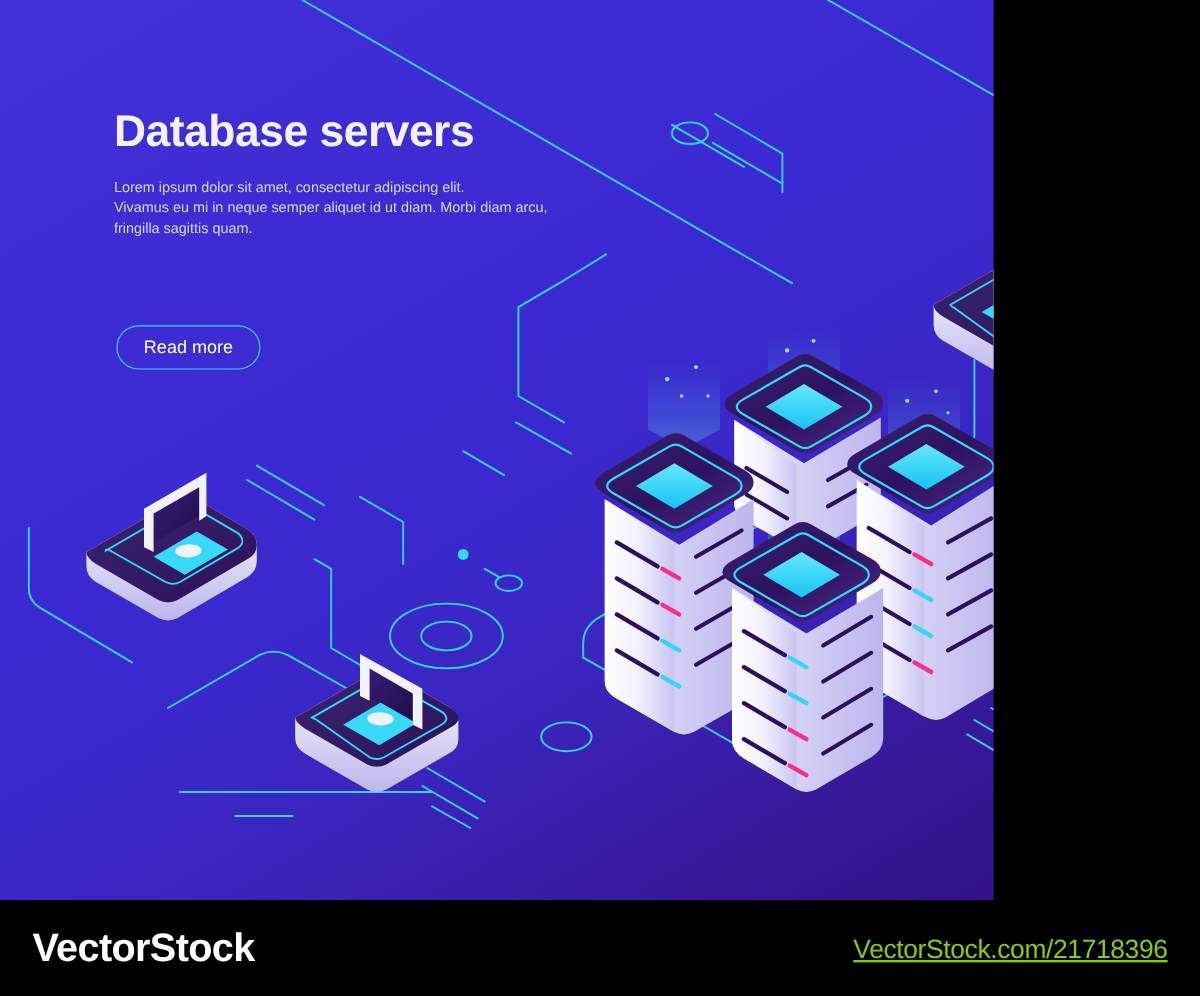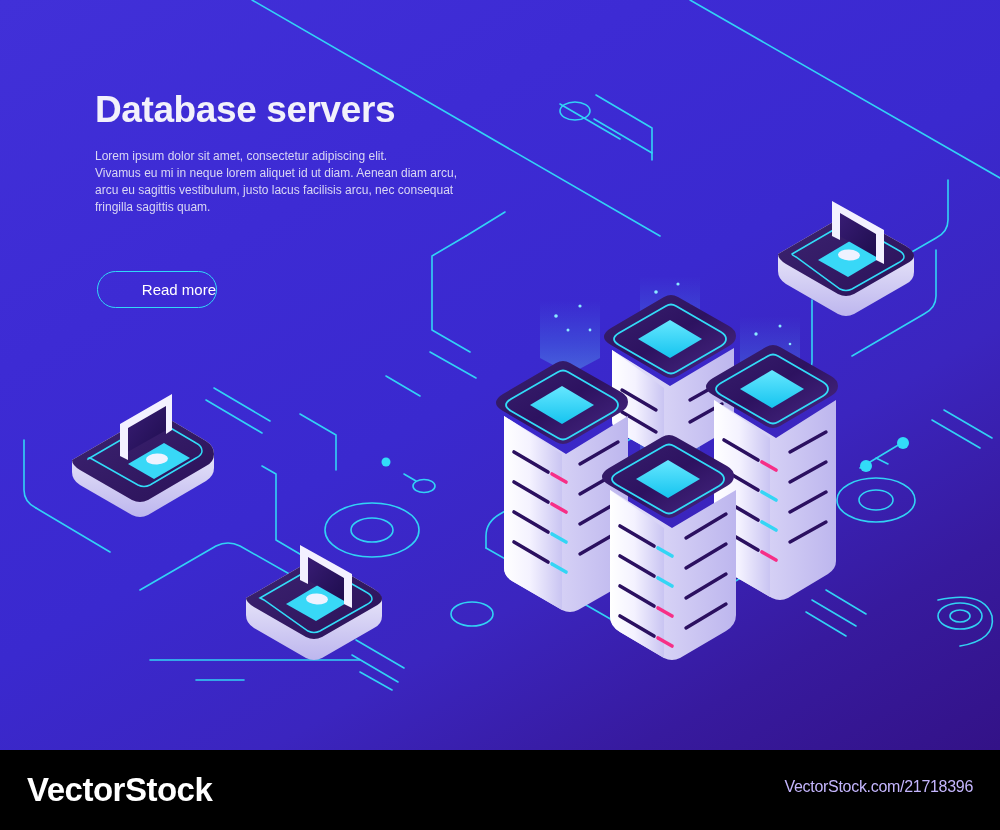--- a/index.html
+++ b/index.html
@@ -1,40 +1,40 @@
 <!DOCTYPE html>
 <html><head>
 <meta charset="utf-8">
 <style>
   html,body{margin:0;padding:0;background:#000;}
   body{width:1000px;height:830px;font-family:"Liberation Sans",sans-serif;overflow:hidden;}
   #stage{position:relative;width:1000px;height:830px;overflow:hidden;}
 
   
-  #art{position:absolute;left:0;top:0;width:1000px;height:750px;overflow:hidden;
+  #art{position:absolute;left:0;top:0;width:828px;height:750px;overflow:hidden;
        background:linear-gradient(150deg,#4130d8 0%,#3d2bd4 28%,#3a29cf 50%,#3b25bf 68%,#371a9e 84%,#331287 100%);}
   #artsvg{position:absolute;left:0;top:0;width:1000px;height:750px;}
 
   
   #textblock{position:absolute;left:95px;top:88px;width:350px;}
   #title{font-size:37px;font-weight:bold;color:#f2f1fb;letter-spacing:-0.4px;
          line-height:44px;margin:0;}
   #paragraph{margin:16px 0 0 0;font-size:12px;line-height:17.1px;color:#d9d7f4;}
   #paragraph span{display:block;white-space:nowrap;}
   #readmore{position:absolute;left:97px;top:271px;width:120px;height:37px;
             border:1.6px solid #31d8f7;border-radius:19px;background:transparent;
-            color:#ffffff;font-size:15px;line-height:34px;text-align:right;
+            color:#ffffff;font-size:15px;line-height:34px;text-align:center;
             font-family:"Liberation Sans",sans-serif;cursor:pointer;padding:0;}
 
   
   #footer{position:absolute;left:0;top:750px;width:1000px;height:96px;background:#000;}
   #brand{position:absolute;left:27px;top:21px;font-size:33px;font-weight:bold;color:#fff;
          letter-spacing:-0.5px;font-family:"Liberation Sans",sans-serif;}
-  #urlcode{position:absolute;right:27px;top:28px;font-size:16px;color:#c4b5fd;
-           letter-spacing:-0.3px;font-family:"Liberation Sans",sans-serif;}
+  #urlcode{position:absolute;right:27px;top:28px;font-size:22px;color:#84cc16;
+           letter-spacing:-0.3px;font-family:"Liberation Sans",sans-serif;text-decoration:underline;}
 </style>
 </head>
 <body>
 
 <div id="stage">
 
   <div id="art">
     <svg id="artsvg" viewBox="0 0 1000 750">
       <defs>
         <linearGradient id="towerBody" x1="0" y1="0" x2="1" y2="0">
@@ -277,22 +277,21 @@
           <path d="M 686 598 L 726 574"></path>
             <path d="M 686 628 L 726 604"></path>
         </g>
       </g>
     </svg>
 
     <div id="textblock">
       <h1 id="title">Database servers</h1>
       <p id="paragraph">
         <span>Lorem ipsum dolor sit amet, consectetur adipiscing elit.</span>
-        <span>Vivamus eu mi in neque lorem aliquet id ut diam. Aenean diam arcu,</span>
-        <span>arcu eu sagittis vestibulum, justo lacus facilisis arcu, nec consequat</span>
+        <span>Vivamus eu mi in neque semper aliquet id ut diam. Morbi diam arcu,</span>
         <span>fringilla sagittis quam.</span>
       </p>
     </div>
 
     <button id="readmore">Read more</button>
   </div>
 
   <div id="footer">
     <div id="brand">VectorStock</div>
     <div id="urlcode">VectorStock.com/21718396</div>

